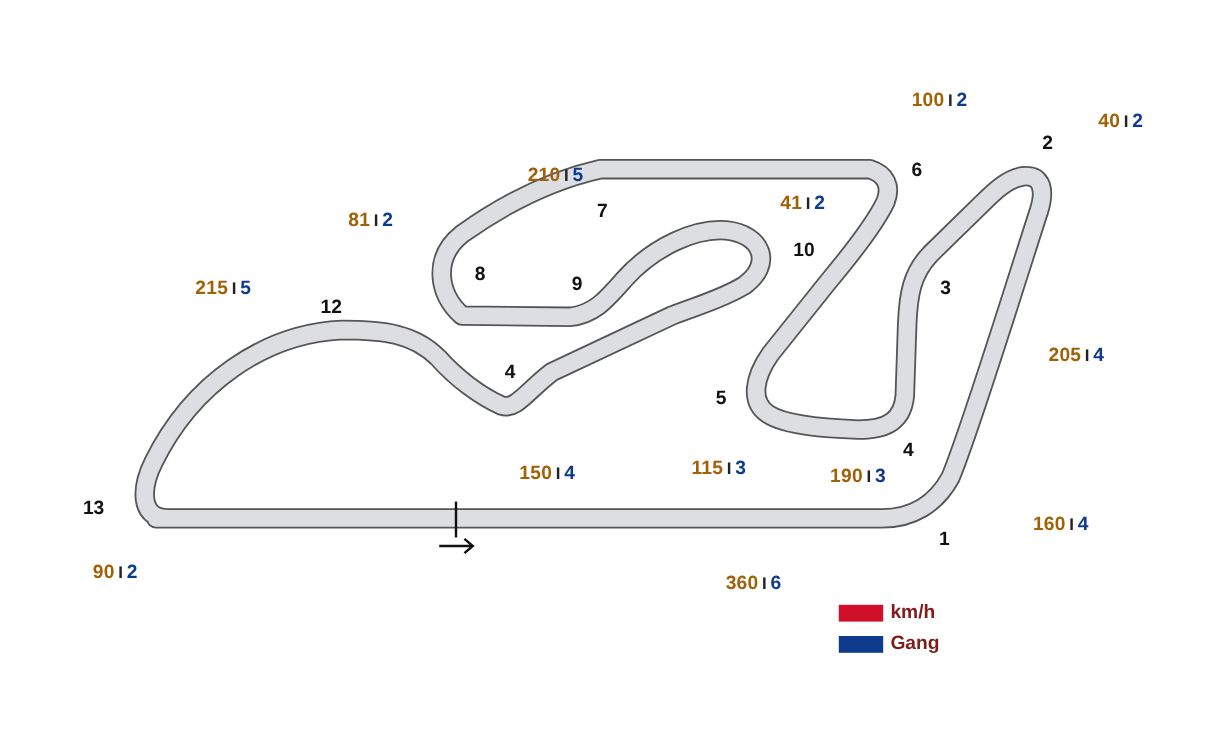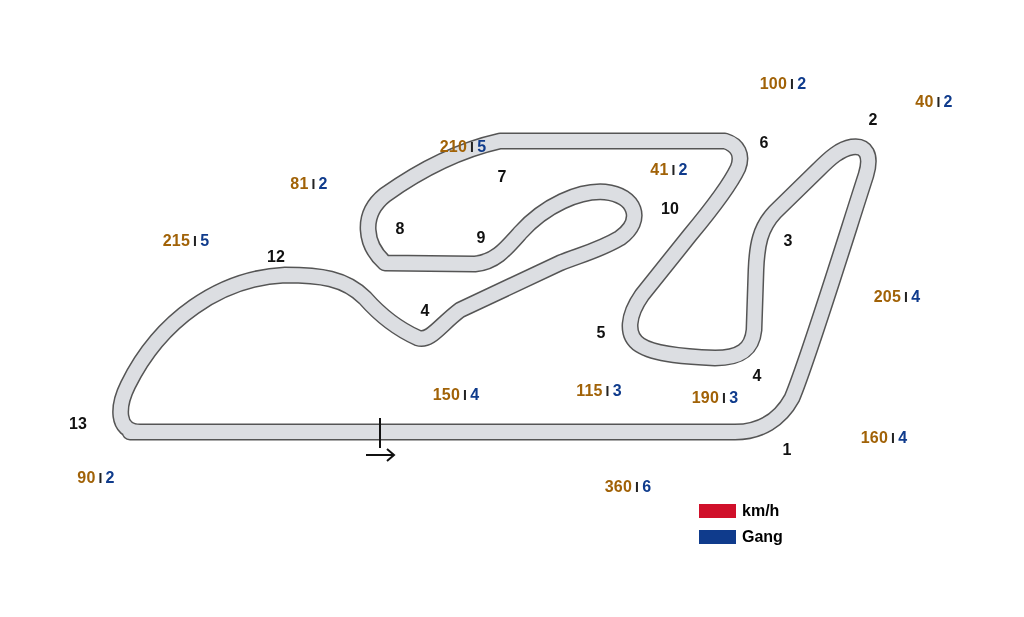--- a/index.html
+++ b/index.html
@@ -9,21 +9,21 @@
     .corner { position: absolute; font-weight: bold; font-size: 16px; color: #111111;
               transform: translate(-50%, -50%); white-space: nowrap; }
     .speed { position: absolute; font-weight: bold; font-size: 16px;
              transform: translate(-50%, -50%); white-space: nowrap; letter-spacing: 0.2px; }
     .speed .kmh { color: #a16207; text-align: right; }
     .speed .sep { color: #222222; font-weight: bold; padding: 0 3px; font-size: 14px; }
     .speed .gear { color: #0f3b8c; }
     .legend { position: absolute; left: 699px; top: 498px; }
     .legend-row { display: flex; align-items: center; height: 26px; }
     .legend-swatch { width: 37px; height: 14px; margin-right: 6px; }
-    .legend-label { font-weight: bold; font-size: 16px; color: #000000; }
+    .legend-label { font-weight: bold; font-size: 16px; color: #7f1d1d; }
   </style>
 </head>
 <body>
 
 <svg id="track-svg" width="1024" height="617" viewBox="0 0 1024 617">
   <g>
     <path id="track-outer" d="M 130 432
          L 735 432
          C 760 432, 780 420, 792 398
          C 808 360, 845 240, 866 175

